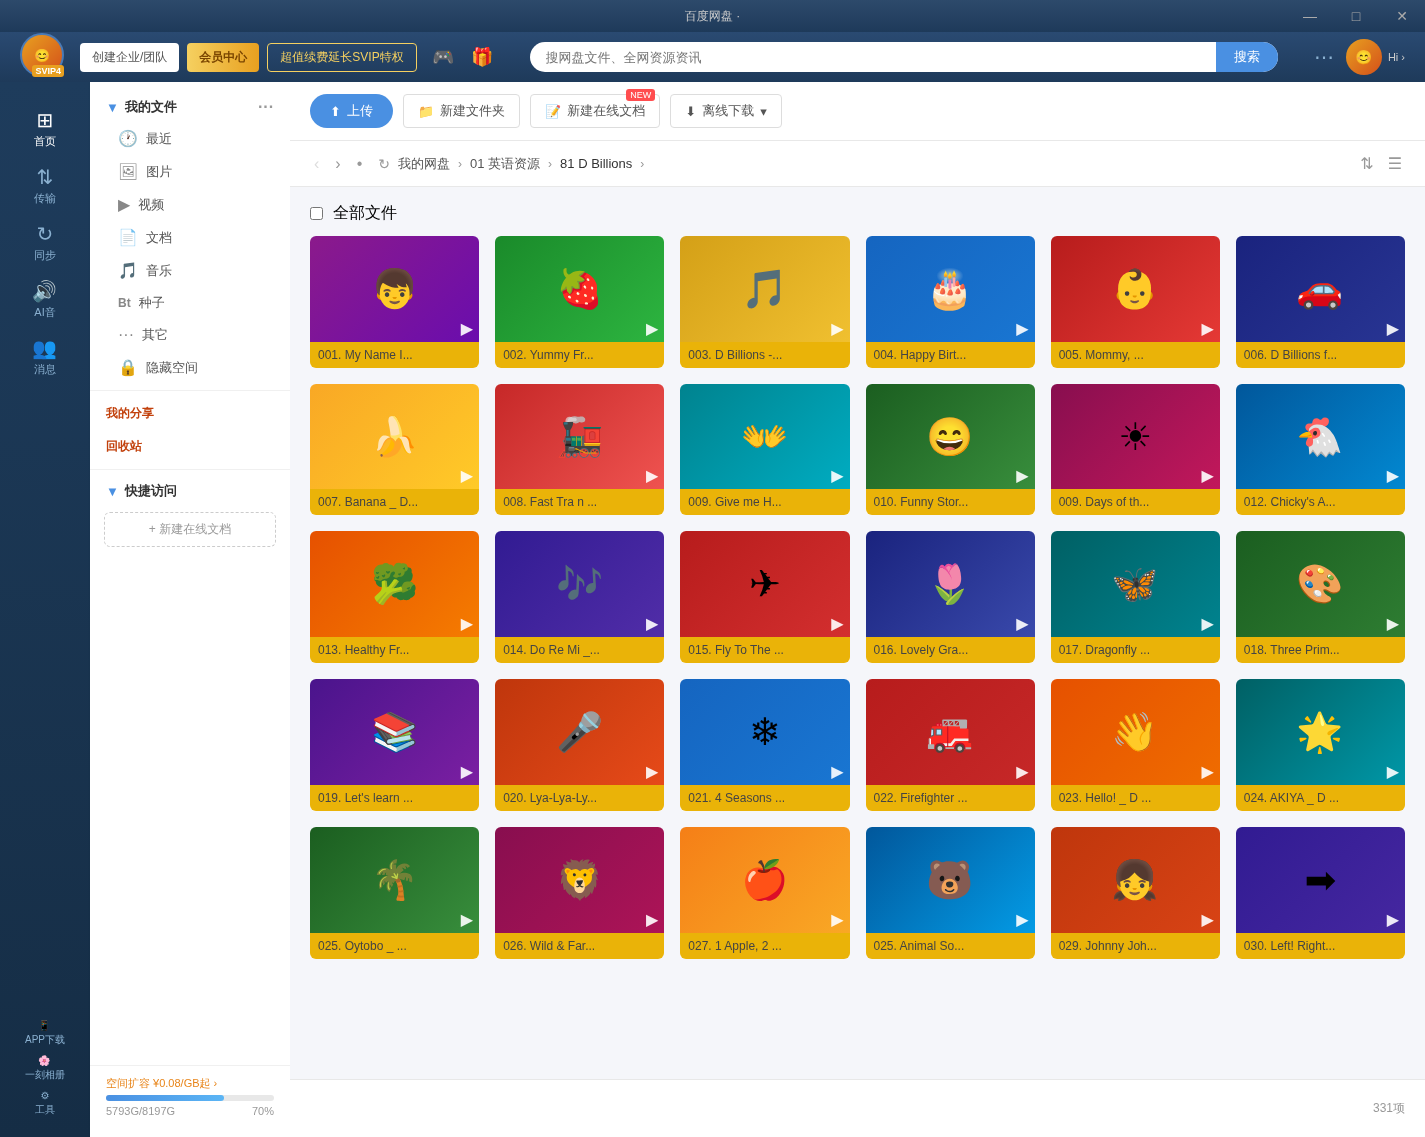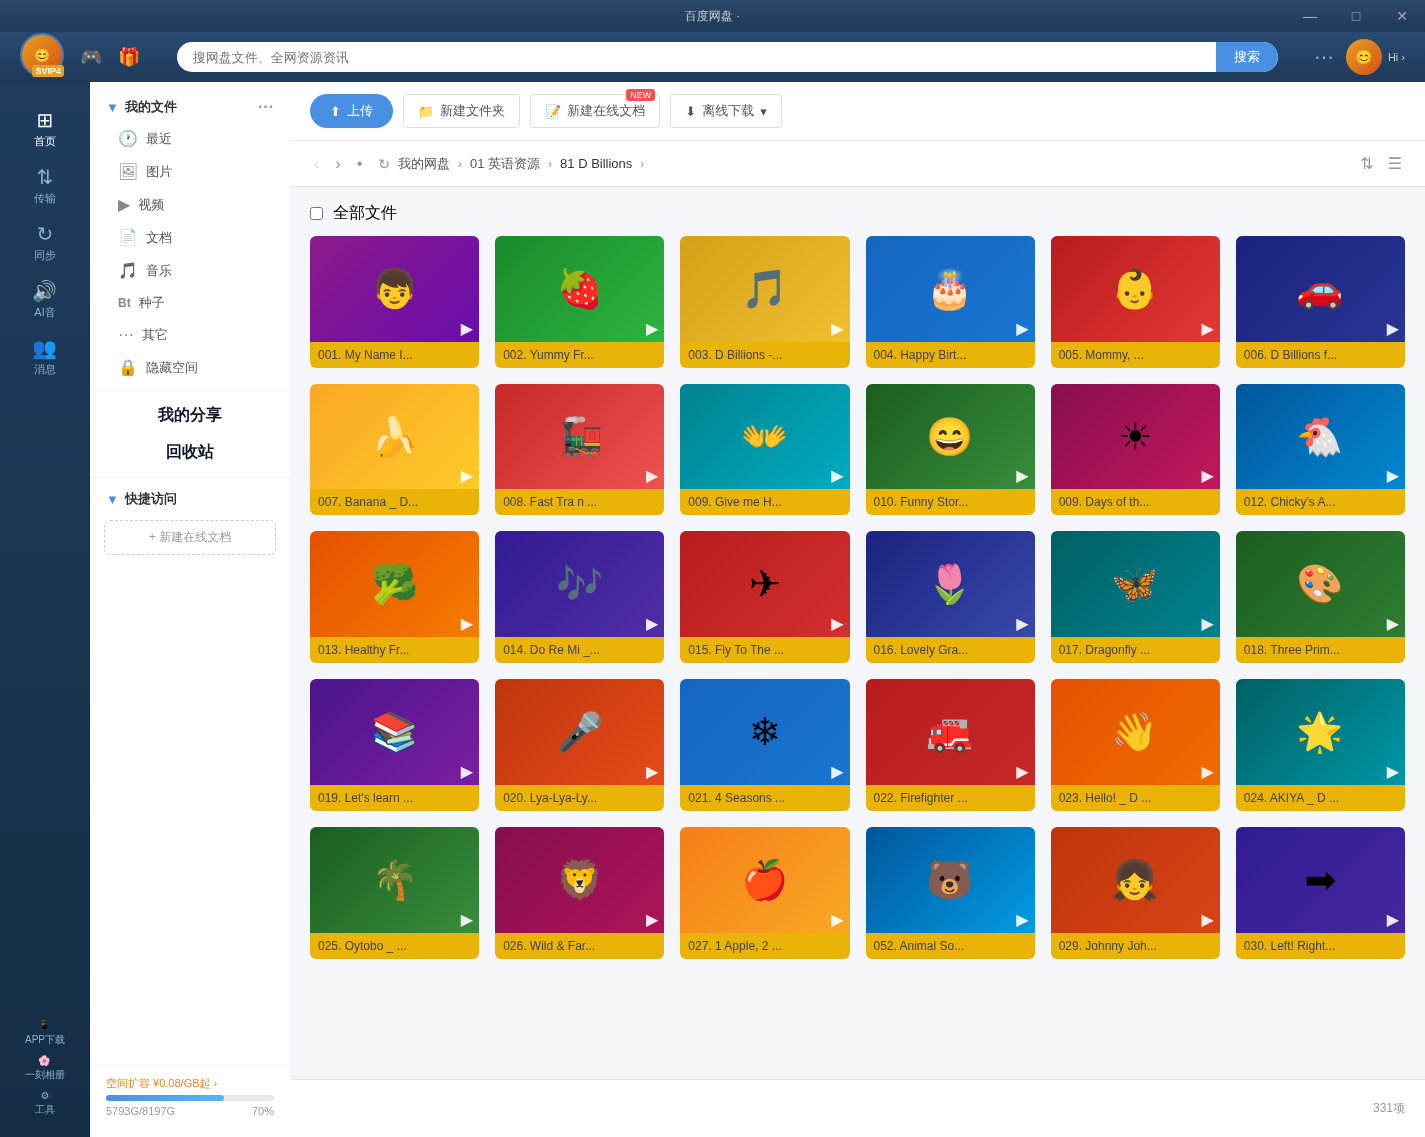--- a/index.html
+++ b/index.html
@@ -34,21 +34,21 @@
     .sidebar-bottom-item { display: flex; flex-direction: column; align-items: center; color: #8ab0d0; font-size: 10px; cursor: pointer; gap: 2px; }
 
     
     .nav-panel { width: 200px; background: #fff; display: flex; flex-direction: column; flex-shrink: 0; padding: 10px 0; box-shadow: 1px 0 4px rgba(0,0,0,0.08); }
     .nav-section-header { display: flex; align-items: center; padding: 6px 16px; font-size: 13px; color: #333; font-weight: bold; cursor: pointer; }
     .nav-section-header .arrow { color: #4a90e2; margin-right: 6px; }
     .nav-section-header .more-btn { margin-left: auto; color: #999; font-size: 16px; cursor: pointer; }
     .nav-item { display: flex; align-items: center; padding: 7px 16px 7px 28px; font-size: 13px; color: #555; cursor: pointer; gap: 8px; }
     .nav-item-icon { font-size: 16px; color: #888; }
     .nav-divider { height: 1px; background: #f0f0f0; margin: 6px 0; }
-    .nav-section-label { padding: 8px 16px; font-size: 16px; color: #0f172a; font-weight: bold; cursor: pointer; text-align: center; }
+    .nav-section-label { padding: 8px 16px; font-size: 12px; color: #c2410c; font-weight: bold; cursor: pointer; }
     .quick-access-header { display: flex; align-items: center; padding: 6px 16px; font-size: 13px; color: #333; font-weight: bold; }
     .quick-access-header .arrow { color: #4a90e2; margin-right: 6px; }
     .add-folder-btn { margin: 6px 14px; border: 1px dashed #ccc; border-radius: 6px; padding: 8px; text-align: center; font-size: 12px; color: #999; cursor: pointer; }
     .storage-section { margin-top: auto; padding: 10px 16px; border-top: 1px solid #f0f0f0; }
     .storage-label { font-size: 11px; color: #666; margin-bottom: 4px; }
     .storage-label span { color: #e8851a; cursor: pointer; }
     .storage-bar-bg { background: #e8e8e8; border-radius: 4px; height: 6px; margin-bottom: 4px; }
     .storage-bar-fill { background: linear-gradient(90deg, #4a90e2, #5bb5f5); border-radius: 4px; height: 6px; }
 
     
@@ -116,20 +116,25 @@
     <div class="title-bar-btn">—</div>
     <div class="title-bar-btn">□</div>
     <div class="title-bar-btn close">✕</div>
   </div>
 </div>
 
 <div class="header">
   <div class="sidebar-avatar" style="width:44px;height:44px;border-radius:50%;background:linear-gradient(135deg,#e8a020,#d4501a);display:flex;align-items:center;justify-content:center;position:relative;border:2px solid #4a7ab5;flex-shrink:0;">
     <span style="color:#fff;font-size:13px;">😊</span>
     <span class="sidebar-avatar-badge">SVIP4</span>
+  </div>
+  <div class="header-btns">
+    <button class="btn-enterprise">创建企业/团队</button>
+    <button class="btn-member">会员中心</button>
+    <button class="btn-svip">超值续费延长SVIP特权</button>
   </div>
   <span class="header-icon">🎮</span>
   <span class="header-icon">🎁</span>
   <div class="search-bar">
     <input class="search-input" type="text" placeholder="搜网盘文件、全网资源资讯" style="">
     <button class="search-btn">搜索</button>
   </div>
   <div class="header-right">
     <span class="header-dots">⋯</span>
     <div class="avatar-area">
@@ -476,21 +481,21 @@
       <div style="width:100%;height:100%;display:flex;align-items:center;justify-content:center;font-size:38px;">🍎</div>
       <span class="thumb-play">▶</span>
     </div>
     <div class="file-name">027. 1 Apple, 2 ...</div>
   </div>
           <div class="file-item">
     <div class="file-thumb" style="background:linear-gradient(135deg,#01579b,#039be5);">
       <div style="width:100%;height:100%;display:flex;align-items:center;justify-content:center;font-size:38px;">🐻</div>
       <span class="thumb-play">▶</span>
     </div>
-    <div class="file-name">052. Animal So...</div>
+    <div class="file-name">025. Animal So...</div>
   </div>
           <div class="file-item">
     <div class="file-thumb" style="background:linear-gradient(135deg,#bf360c,#d84315);">
       <div style="width:100%;height:100%;display:flex;align-items:center;justify-content:center;font-size:38px;">👧</div>
       <span class="thumb-play">▶</span>
     </div>
     <div class="file-name">029. Johnny Joh...</div>
   </div>
           <div class="file-item">
     <div class="file-thumb" style="background:linear-gradient(135deg,#311b92,#4527a0);">

